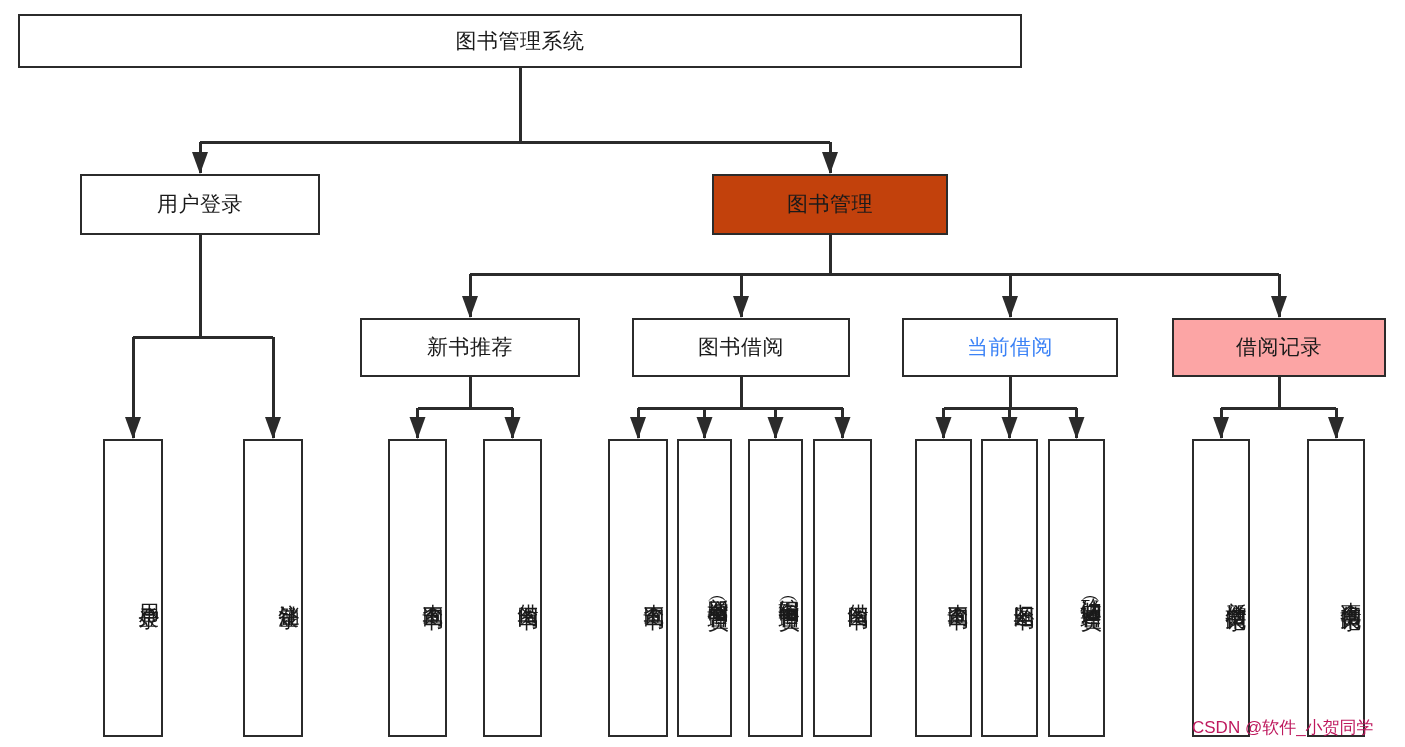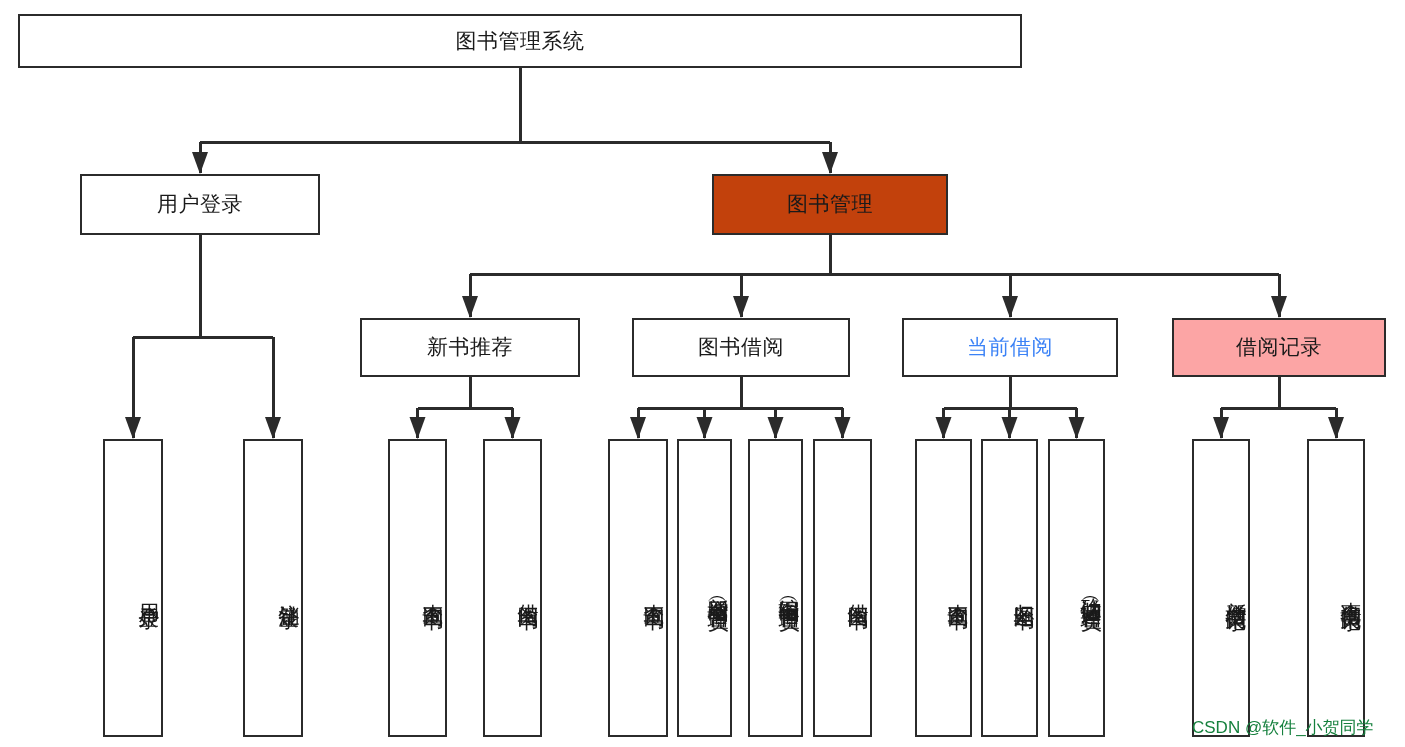--- a/index.html
+++ b/index.html
@@ -67,21 +67,21 @@
     top: 0;
     width: 1405px;
     height: 747px;
     pointer-events: none;
   }
   #watermark {
     position: absolute;
     left: 1192px;
     top: 714px;
     font-size: 17px;
-    color: #15803d;
+    color: #be185d;
     white-space: nowrap;
     user-select: none;
   }
 </style>
 </head>
 <body>
 
 <div id="diagram-root">
   <svg id="connectors" viewBox="0 0 1405 747" width="1405" height="747" xmlns="http://www.w3.org/2000/svg">
       <line x1="520" y1="66" x2="520" y2="140" stroke="#2b2b2b" stroke-width="3" shape-rendering="crispEdges"></line>

